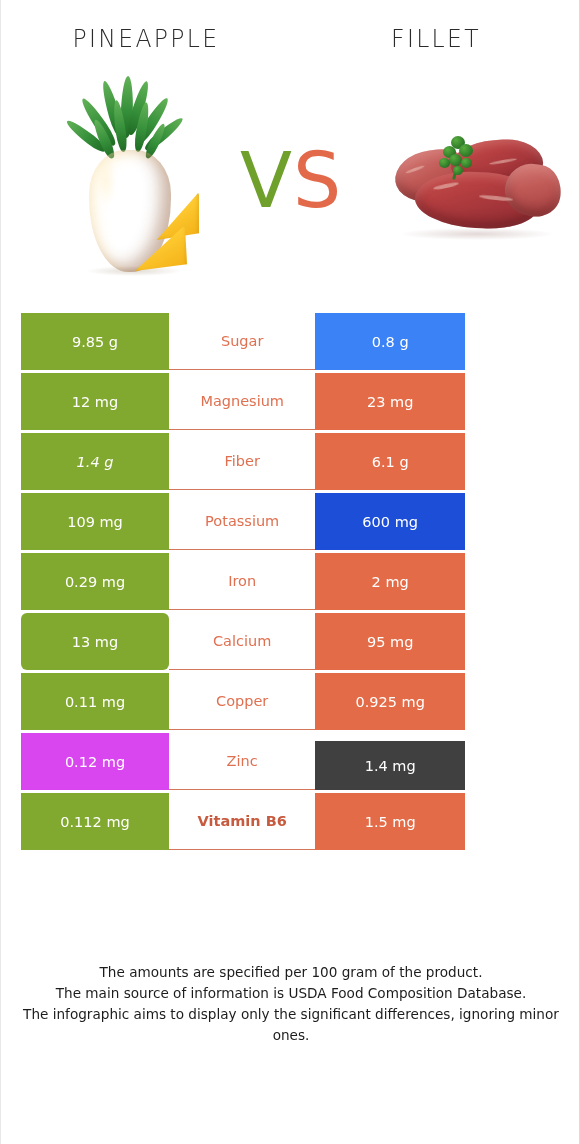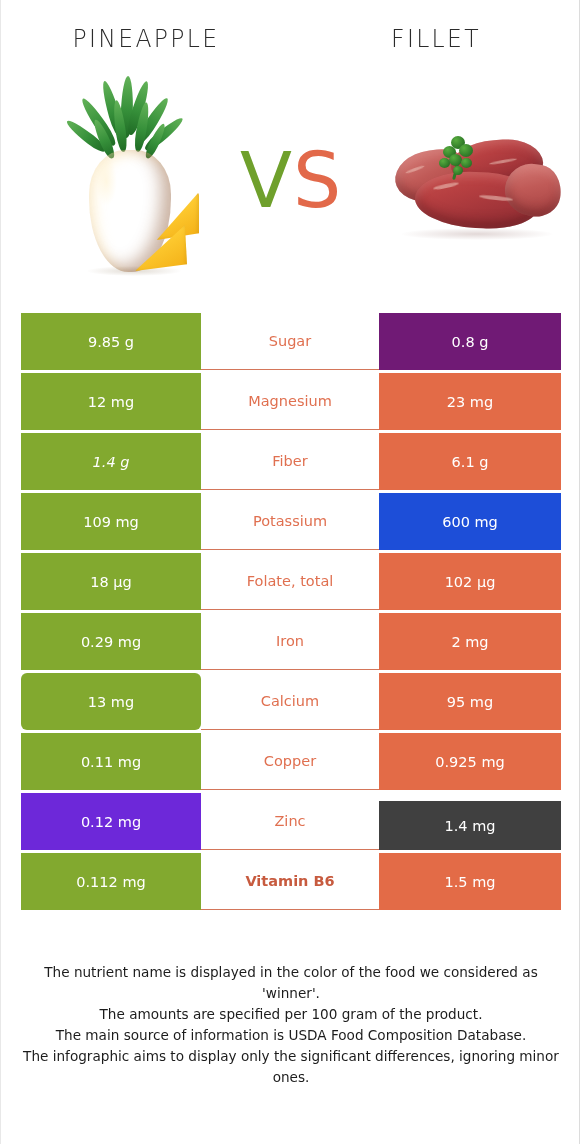--- a/index.html
+++ b/index.html
@@ -156,21 +156,21 @@
     width: 152px; height: 12px;
     border-radius: 50%;
     background: radial-gradient(ellipse, rgba(110,60,55,.20), rgba(255,255,255,0) 72%);
   }
 
   
   .table {
     position: absolute;
     left: 20px;
     top: 313px;
-    width: 540px;
+    width: 444px;
   }
   .row {
     display: flex;
     height: 57px;
     margin-bottom: 3px;
   }
   .row:last-child { margin-bottom: 0; }
 
   .cell {
     display: flex;
@@ -273,69 +273,63 @@
       <div class="parsley" style="left:46px;top:34px;width:11px;height:10px;"></div>
       <div class="parsley" style="left:68px;top:34px;width:11px;height:10px;"></div>
       <div class="parsley" style="left:60px;top:42px;width:10px;height:9px;"></div>
     </div>
   </div>
 
   <div class="table" id="nutrient-table">
       <div class="row">
         <div class="cell cell-left" style="background: rgb(130, 169, 47);">9.85 g</div>
         <div class="cell cell-mid" style="color: rgb(224, 112, 80);">Sugar</div>
-        <div class="cell cell-right" style="background: #701a75;">0.8 g</div>
+        <div class="cell cell-right" style="background: #3b82f6;">0.8 g</div>
       </div>
       <div class="row">
         <div class="cell cell-left" style="background: rgb(130, 169, 47);">12 mg</div>
         <div class="cell cell-mid" style="color: rgb(224, 112, 80);">Magnesium</div>
         <div class="cell cell-right" style="background: rgb(227, 107, 71);">23 mg</div>
       </div>
       <div class="row">
         <div class="cell cell-left" style="background: rgb(130, 169, 47); font-style: italic;">1.4 g</div>
         <div class="cell cell-mid" style="color: rgb(224, 112, 80);">Fiber</div>
         <div class="cell cell-right" style="background: rgb(227, 107, 71);">6.1 g</div>
       </div>
       <div class="row">
         <div class="cell cell-left" style="background: rgb(130, 169, 47);">109 mg</div>
         <div class="cell cell-mid" style="color: rgb(224, 112, 80);">Potassium</div>
         <div class="cell cell-right" style="background: #1d4ed8;">600 mg</div>
       </div>
       <div class="row">
-        <div class="cell cell-left" style="background: rgb(130, 169, 47);">18 µg</div>
-        <div class="cell cell-mid" style="color: rgb(224, 112, 80);">Folate, total</div>
-        <div class="cell cell-right" style="background: rgb(227, 107, 71);">102 µg</div>
-      </div>
-      <div class="row">
         <div class="cell cell-left" style="background: rgb(130, 169, 47);">0.29 mg</div>
         <div class="cell cell-mid" style="color: rgb(224, 112, 80);">Iron</div>
         <div class="cell cell-right" style="background: rgb(227, 107, 71);">2 mg</div>
       </div>
       <div class="row">
         <div class="cell cell-left" style="background: rgb(130, 169, 47); border-radius: 6px;">13 mg</div>
         <div class="cell cell-mid" style="color: rgb(224, 112, 80);">Calcium</div>
         <div class="cell cell-right" style="background: rgb(227, 107, 71);">95 mg</div>
       </div>
       <div class="row">
         <div class="cell cell-left" style="background: rgb(130, 169, 47);">0.11 mg</div>
         <div class="cell cell-mid" style="color: rgb(224, 112, 80);">Copper</div>
         <div class="cell cell-right" style="background: rgb(227, 107, 71);">0.925 mg</div>
       </div>
       <div class="row">
-        <div class="cell cell-left" style="background: #6d28d9;">0.12 mg</div>
+        <div class="cell cell-left" style="background: #d946ef;">0.12 mg</div>
         <div class="cell cell-mid" style="color: rgb(224, 112, 80);">Zinc</div>
         <div class="cell cell-right" style="background: #404040; margin-top: 8px;">1.4 mg</div>
       </div>
       <div class="row highlight">
         <div class="cell cell-left" style="background: rgb(130, 169, 47);">0.112 mg</div>
         <div class="cell cell-mid">Vitamin B6</div>
         <div class="cell cell-right" style="background: rgb(227, 107, 71);">1.5 mg</div>
       </div>
     </div>
 
   <div class="footnote">
-    <div>The nutrient name is displayed in the color of the food we considered as 'winner'.</div>
     <div>The amounts are specified per 100 gram of the product.</div>
     <div>The main source of information is USDA Food Composition Database.</div>
     <div>The infographic aims to display only the significant differences, ignoring minor ones.</div>
   </div>
 
 </div>
 
 </body></html>

